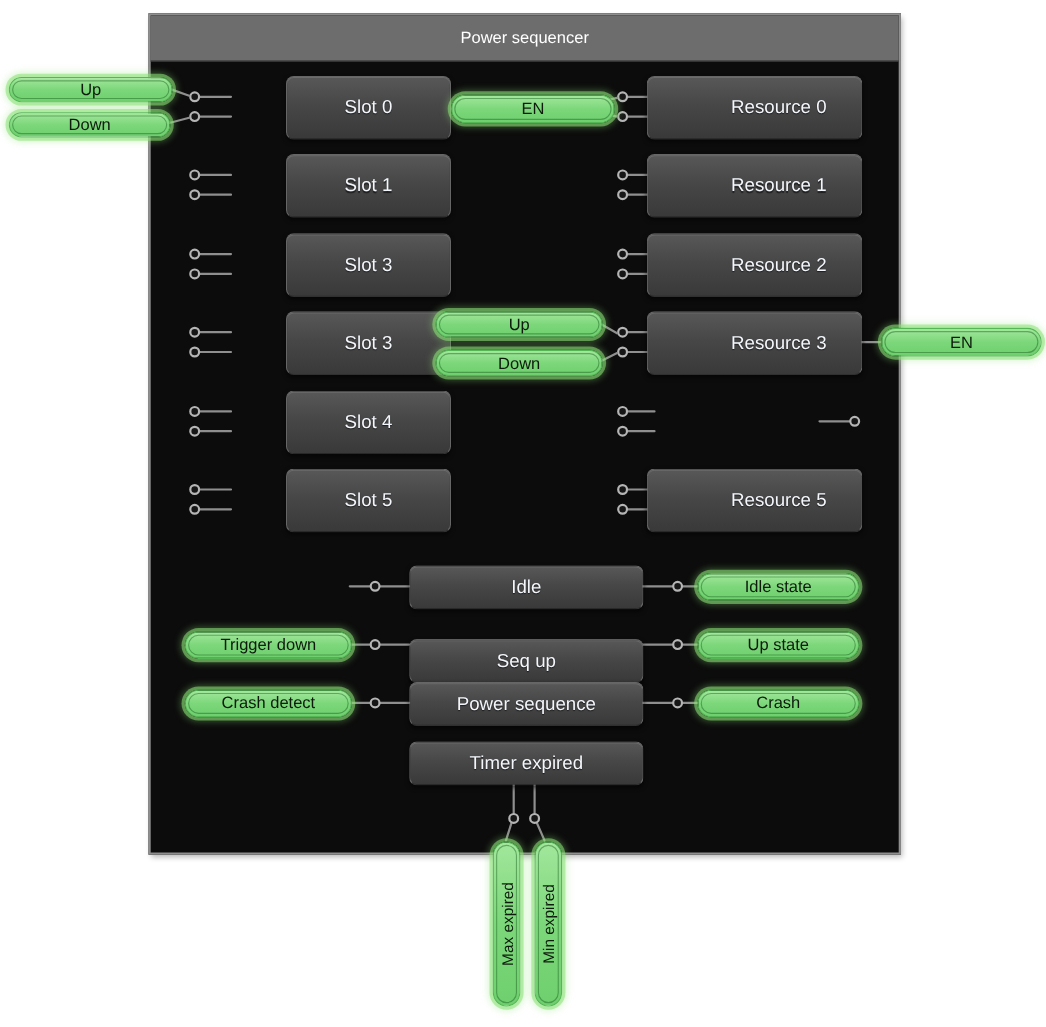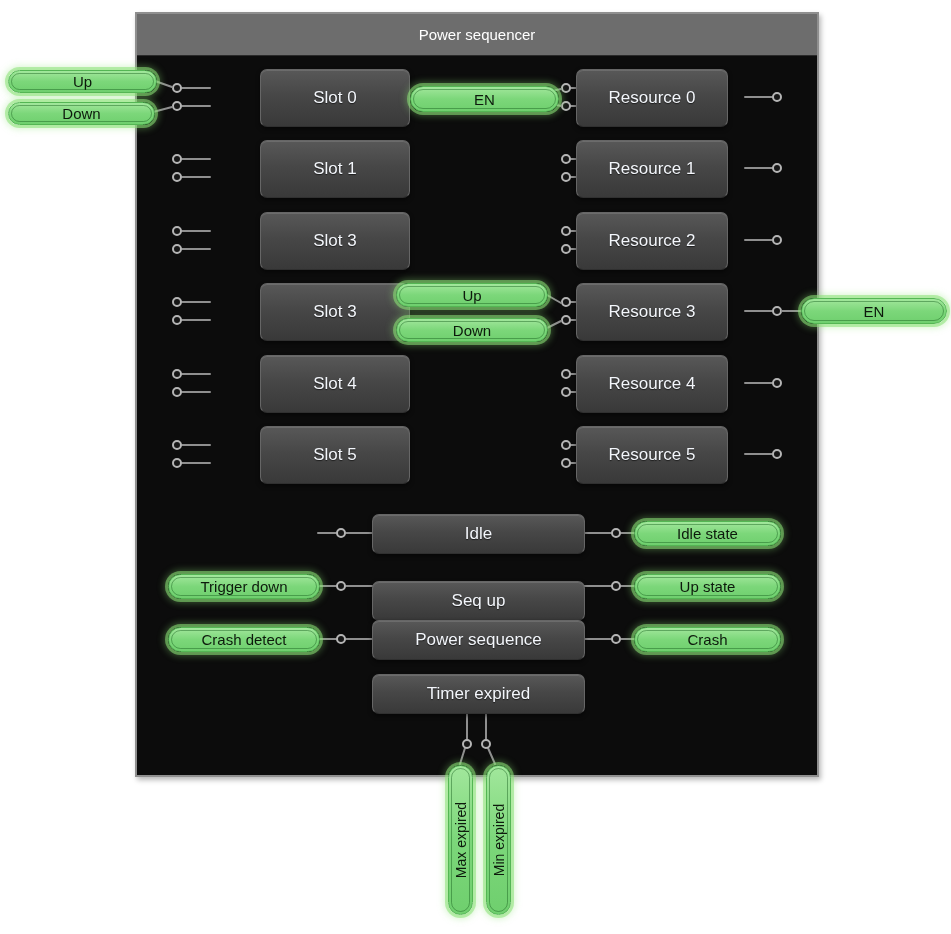--- a/index.html
+++ b/index.html
@@ -20,21 +20,21 @@
   .node{
     position:absolute;height:56px;border-radius:7px;
     background:linear-gradient(180deg,#585858 0%,#474747 45%,#393939 100%);
     border:1px solid #666666;border-bottom-color:#303030;
     box-shadow:inset 0 1px 0 rgba(255,255,255,0.12), 0 2px 4px rgba(0,0,0,0.55);
     color:#f3f6fb;font-size:17px;display:flex;align-items:center;justify-content:center;
     text-shadow:0 1px 1px rgba(0,0,0,0.6);
   }
   .node.state{height:38px;width:211px;left:372px;}
   .slot{left:226px;width:148px;margin-left:34px;}
-  .resource{left:576px;width:150px;}
+  .resource{left:588px;width:150px;padding-left:44px;}
   .pill{
     position:absolute;border-radius:999px;
     background:linear-gradient(180deg,#a2e79c 0%,#7cd77a 50%,#6fcf6e 100%);
     border:1px solid #54b654;
     box-shadow:0 0 0 3px rgba(139,226,118,0.55), 0 0 7px 4px rgba(139,226,118,0.35);
     color:#0d1a0c;font-size:15px;display:flex;align-items:center;justify-content:center;
     line-height:1;
   }
   .pill::after{
     content:"";position:absolute;inset:2px;border-radius:999px;
@@ -168,21 +168,20 @@
   <div class="node slot" style="top:140px">Slot 1</div>
   <div class="node slot" style="top:212px">Slot 3</div>
   <div class="node slot" style="top:283px">Slot 3</div>
   <div class="node slot" style="top:355px">Slot 4</div>
   <div class="node slot" style="top:426px">Slot 5</div>
 
   <div class="node resource" style="top:69px">Resource 0</div>
   <div class="node resource" style="top:140px">Resource 1</div>
   <div class="node resource" style="top:212px">Resource 2</div>
   <div class="node resource" style="top:283px">Resource 3</div>
-  <div class="node resource" style="top:355px">Resource 4</div>
   <div class="node resource" style="top:426px">Resource 5</div>
 
   <div class="node state" style="top:514px">Idle</div>
   <div class="node state" style="top:581px">Seq up</div>
   <div class="node state" style="top:620px">Power sequence</div>
   <div class="node state" style="top:674px">Timer expired</div>
 
   <div class="pill" style="left:8px;top:70px;width:147px;height:21px">Up</div>
   <div class="pill" style="left:8px;top:102px;width:145px;height:21px">Down</div>
 

